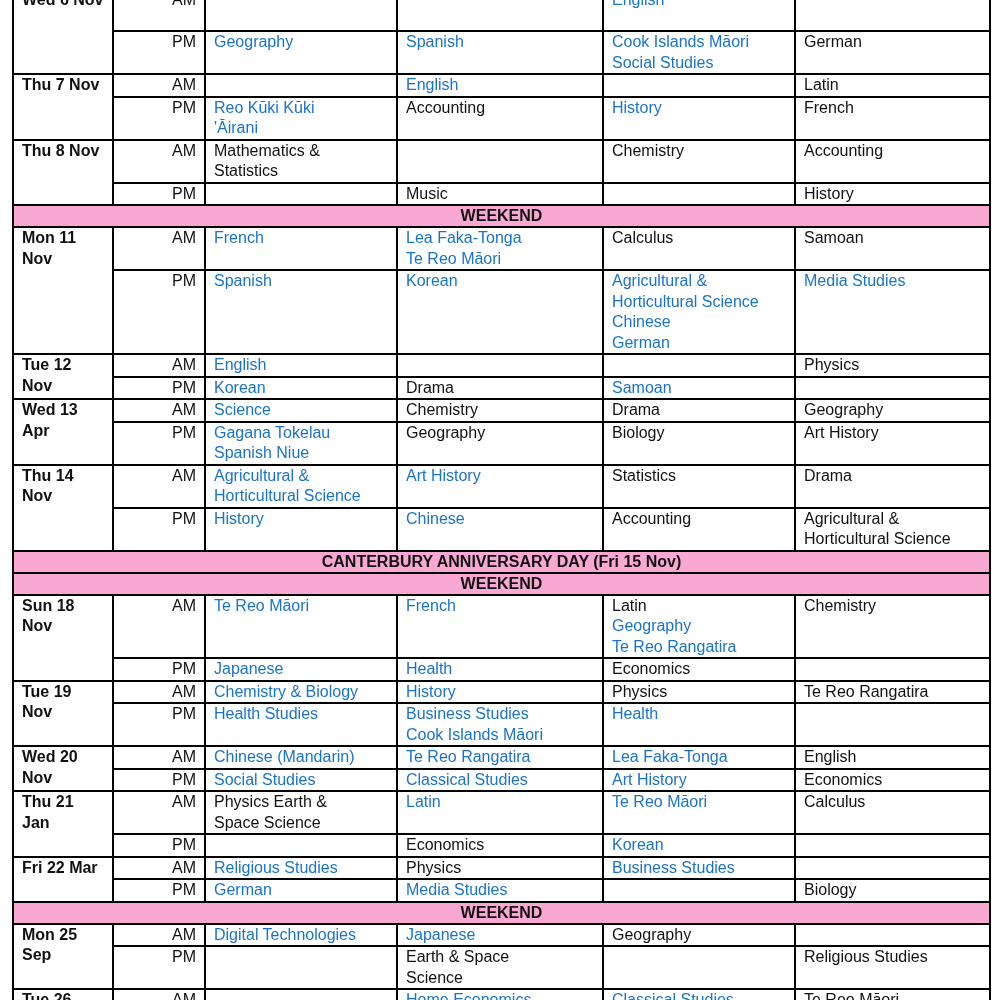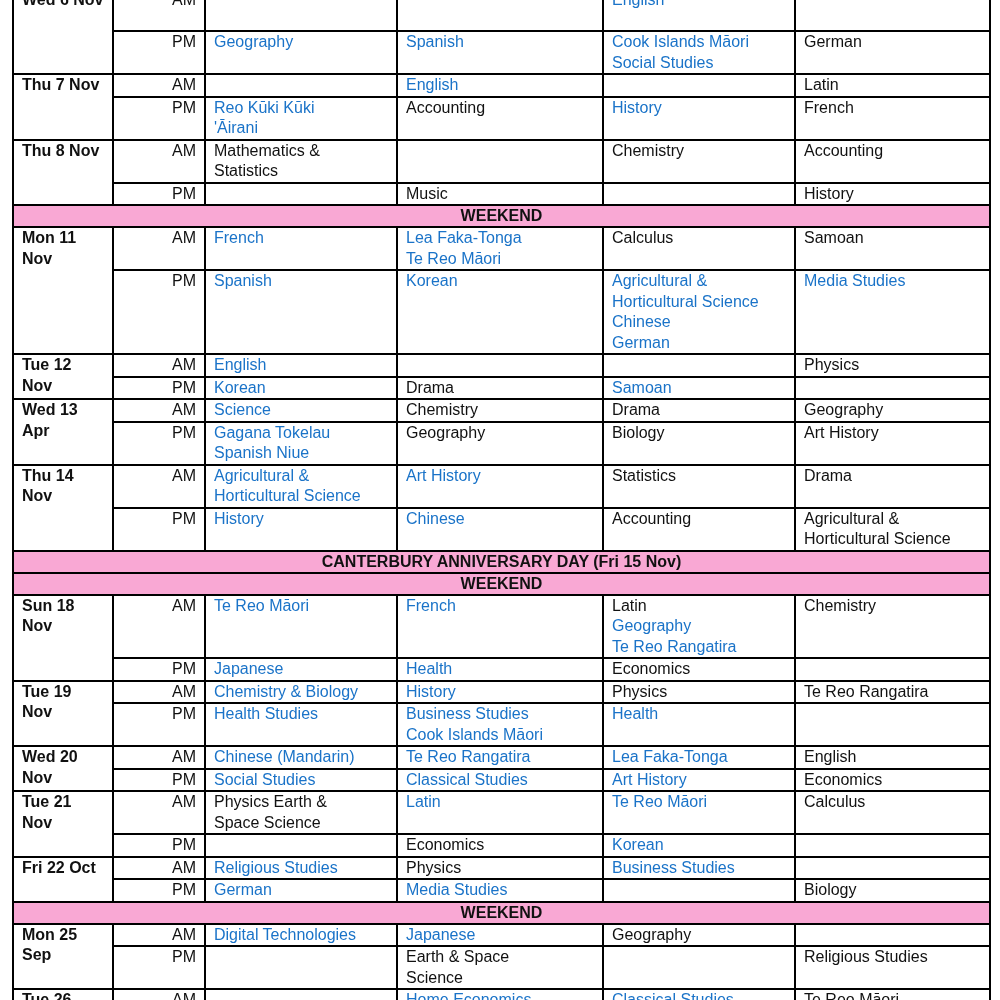--- a/index.html
+++ b/index.html
@@ -328,21 +328,21 @@
             <span class="subj blue">Classical Studies</span>
           </td>
           <td>
             <span class="subj blue">Art History</span>
           </td>
           <td>
             <span class="subj black">Economics</span>
           </td>
         </tr>
         <tr>
-          <td class="day" rowspan="2">Tue 21 Nov</td>
+          <td class="day" rowspan="2">Thu 21 Jan</td>
           <td class="ses" style="height: 40px;">AM</td>
           <td>
             <span class="subj black">Physics Earth &amp;</span>
             <span class="subj black">Space Science</span>
           </td>
           <td>
             <span class="subj blue">Latin</span>
           </td>
           <td>
             <span class="subj blue">Te Reo Māori</span>
@@ -356,21 +356,21 @@
           <td></td>
           <td>
             <span class="subj black">Economics</span>
           </td>
           <td>
             <span class="subj blue">Korean</span>
           </td>
           <td></td>
         </tr>
         <tr>
-          <td class="day" rowspan="2">Fri 22 Oct</td>
+          <td class="day" rowspan="2">Fri 22 Mar</td>
           <td class="ses" style="height: 19.5px;">AM</td>
           <td>
             <span class="subj blue">Religious Studies</span>
           </td>
           <td>
             <span class="subj black">Physics</span>
           </td>
           <td>
             <span class="subj blue">Business Studies</span>
           </td>

